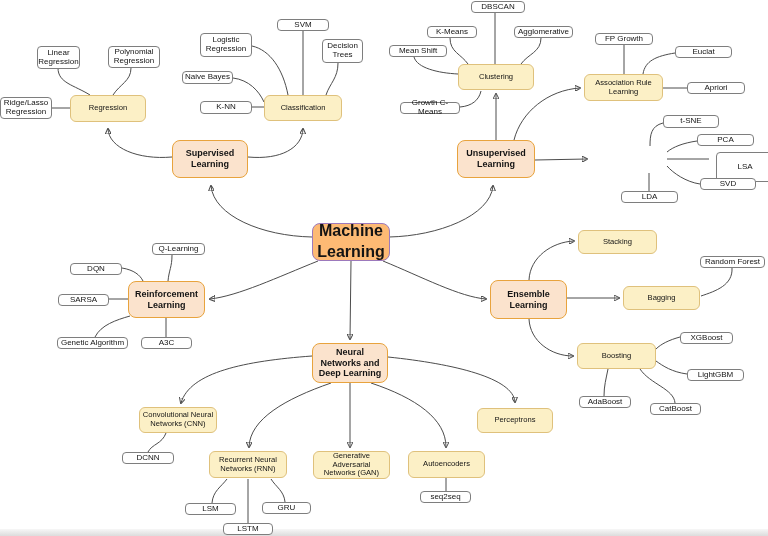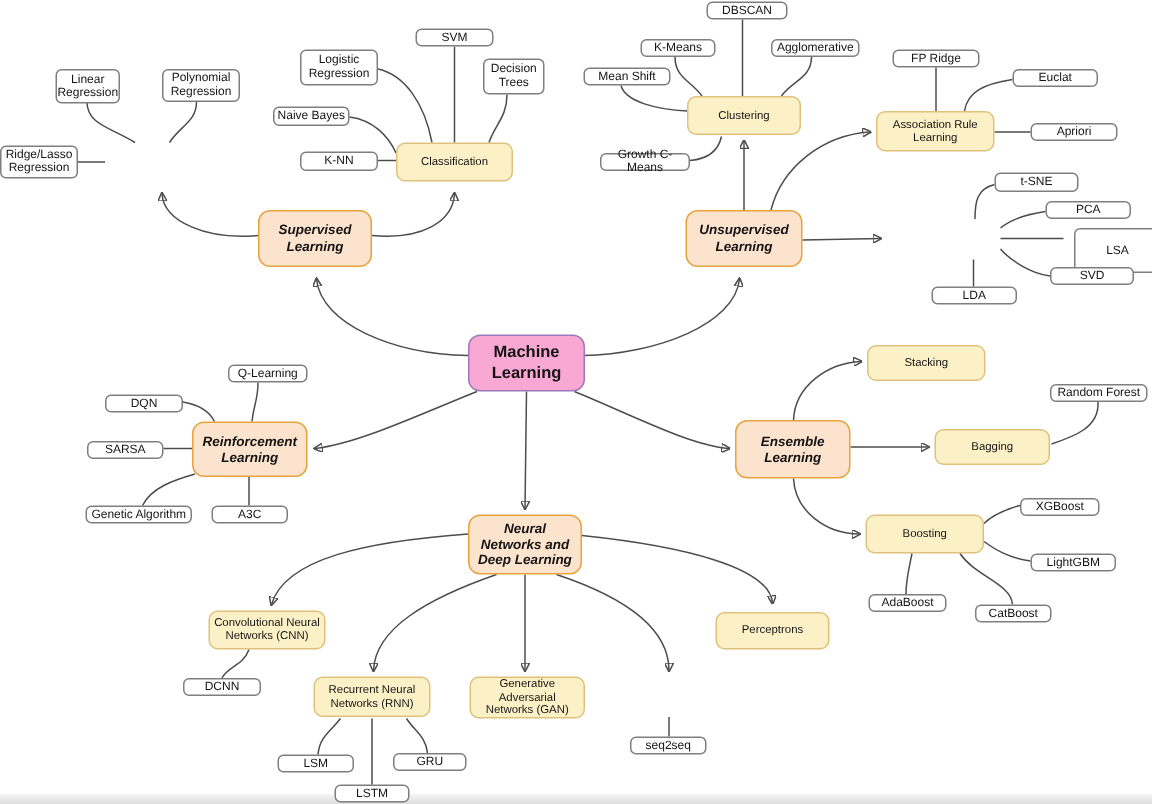--- a/index.html
+++ b/index.html
@@ -6,22 +6,22 @@
   body{width:768px;height:536px;background:#ffffff;position:relative;overflow:hidden;
        font-family:"Liberation Sans","DejaVu Sans",sans-serif;}
   #stage{position:absolute;left:0;top:0;width:768px;height:536px;}
   svg.edges{position:absolute;left:0;top:0;}
   svg.edges path{fill:none;stroke:#4c4c4c;stroke-width:1;}
   svg.edges path.arrow{marker-end:url(#ah);}
   .node{position:absolute;box-sizing:border-box;display:flex;align-items:center;justify-content:center;
         text-align:center;color:#141414;z-index:2;}
   .leaf{background:#ffffff;border:1px solid #7e7e7e;border-radius:4px;font-size:8px;line-height:1.12;padding:0 2px;}
   .sub{background:#FCF0C6;border:1px solid #DFC17C;border-radius:6px;font-size:7.6px;line-height:1.15;padding:0 2px;}
-  .main{background:#FBE3CD;border:1.5px solid #E8A33D;border-radius:8px;font-size:9px;font-weight:bold;line-height:1.2;padding:0 2px;font-style:italic;}
-  .root{background:#f9a8d4;border:1.5px solid #9C79BC;border-radius:8px;font-size:11px;font-weight:bold;line-height:1.3;}
+  .main{background:#FBE3CD;border:1.5px solid #E8A33D;border-radius:8px;font-size:9px;font-weight:bold;line-height:1.2;padding:0 2px;}
+  .root{background:#fdba74;border:1.5px solid #9C79BC;border-radius:8px;font-size:16px;font-weight:bold;line-height:1.3;}
   .bottom-strip{position:absolute;left:0;top:529px;width:768px;height:7px;
         background:linear-gradient(#f7f7f7,#dcdcdc);z-index:1;}
 </style>
 </head>
 <body>
 
 <div id="stage">
 
   <svg class="edges" width="768" height="536" viewBox="0 0 768 536">
     <defs>
@@ -90,45 +90,47 @@
   </svg>
 
   <div class="node root" style="left:312px;top:223px;width:78px;height:38px">Machine Learning</div>
 
   <div class="node main" style="left:172px;top:140px;width:76px;height:38px">Supervised Learning</div>
   <div class="node main" style="left:457px;top:140px;width:78px;height:38px">Unsupervised Learning</div>
   <div class="node main" style="left:128px;top:281px;width:77px;height:37px">Reinforcement Learning</div>
   <div class="node main" style="left:490px;top:280px;width:77px;height:39px">Ensemble Learning</div>
   <div class="node main" style="left:312px;top:343px;width:76px;height:40px">Neural Networks and Deep Learning</div>
 
+  <div class="node sub" style="left:70px;top:95px;width:76px;height:27px">Regression</div>
   <div class="node sub" style="left:458px;top:64px;width:76px;height:26px">Clustering</div>
   <div class="node sub" style="left:264px;top:95px;width:78px;height:26px">Classification</div>
   <div class="node sub" style="left:584px;top:74px;width:79px;height:27px">Association Rule Learning</div>
   <div class="node sub" style="left:578px;top:230px;width:79px;height:24px">Stacking</div>
   <div class="node sub" style="left:623px;top:286px;width:77px;height:24px">Bagging</div>
   <div class="node sub" style="left:577px;top:343px;width:79px;height:26px">Boosting</div>
   <div class="node sub" style="left:139px;top:407px;width:78px;height:26px">Convolutional Neural Networks (CNN)</div>
   <div class="node sub" style="left:209px;top:451px;width:78px;height:27px">Recurrent Neural Networks (RNN)</div>
   <div class="node sub" style="left:313px;top:451px;width:77px;height:28px">Generative Adversarial Networks (GAN)</div>
+  <div class="node sub" style="left:408px;top:451px;width:77px;height:27px">Autoencoders</div>
   <div class="node sub" style="left:477px;top:408px;width:76px;height:25px">Perceptrons</div>
 
   <div class="node leaf" style="left:37px;top:46px;width:43px;height:23px">Linear Regression</div>
   <div class="node leaf" style="left:108px;top:46px;width:52px;height:22px">Polynomial Regression</div>
   <div class="node leaf" style="left:0px;top:97px;width:52px;height:22px">Ridge/Lasso Regression</div>
   <div class="node leaf" style="left:200px;top:33px;width:52px;height:24px">Logistic Regression</div>
   <div class="node leaf" style="left:182px;top:71px;width:51px;height:13px">Naive Bayes</div>
   <div class="node leaf" style="left:200px;top:101px;width:52px;height:13px">K-NN</div>
   <div class="node leaf" style="left:277px;top:19px;width:52px;height:12px">SVM</div>
   <div class="node leaf" style="left:322px;top:39px;width:41px;height:24px">Decision Trees</div>
   <div class="node leaf" style="left:471px;top:1px;width:54px;height:12px">DBSCAN</div>
   <div class="node leaf" style="left:427px;top:26px;width:50px;height:12px">K-Means</div>
   <div class="node leaf" style="left:514px;top:26px;width:59px;height:12px">Agglomerative</div>
   <div class="node leaf" style="left:389px;top:45px;width:58px;height:12px">Mean Shift</div>
   <div class="node leaf" style="left:400px;top:102px;width:60px;height:12px">Growth C-Means</div>
-  <div class="node leaf" style="left:595px;top:33px;width:58px;height:12px">FP Ridge</div>
+  <div class="node leaf" style="left:595px;top:33px;width:58px;height:12px">FP Growth</div>
   <div class="node leaf" style="left:675px;top:46px;width:57px;height:12px">Euclat</div>
   <div class="node leaf" style="left:687px;top:82px;width:58px;height:12px">Apriori</div>
   <div class="node leaf" style="left:663px;top:115px;width:56px;height:13px">t-SNE</div>
   <div class="node leaf" style="left:697px;top:134px;width:57px;height:12px">PCA</div>
   <div class="node leaf" style="left:716px;top:152px;width:58px;height:30px">LSA</div>
   <div class="node leaf" style="left:700px;top:178px;width:56px;height:12px">SVD</div>
   <div class="node leaf" style="left:621px;top:191px;width:57px;height:12px">LDA</div>
   <div class="node leaf" style="left:152px;top:243px;width:53px;height:12px">Q-Learning</div>
   <div class="node leaf" style="left:70px;top:263px;width:52px;height:12px">DQN</div>
   <div class="node leaf" style="left:58px;top:294px;width:51px;height:12px">SARSA</div>

